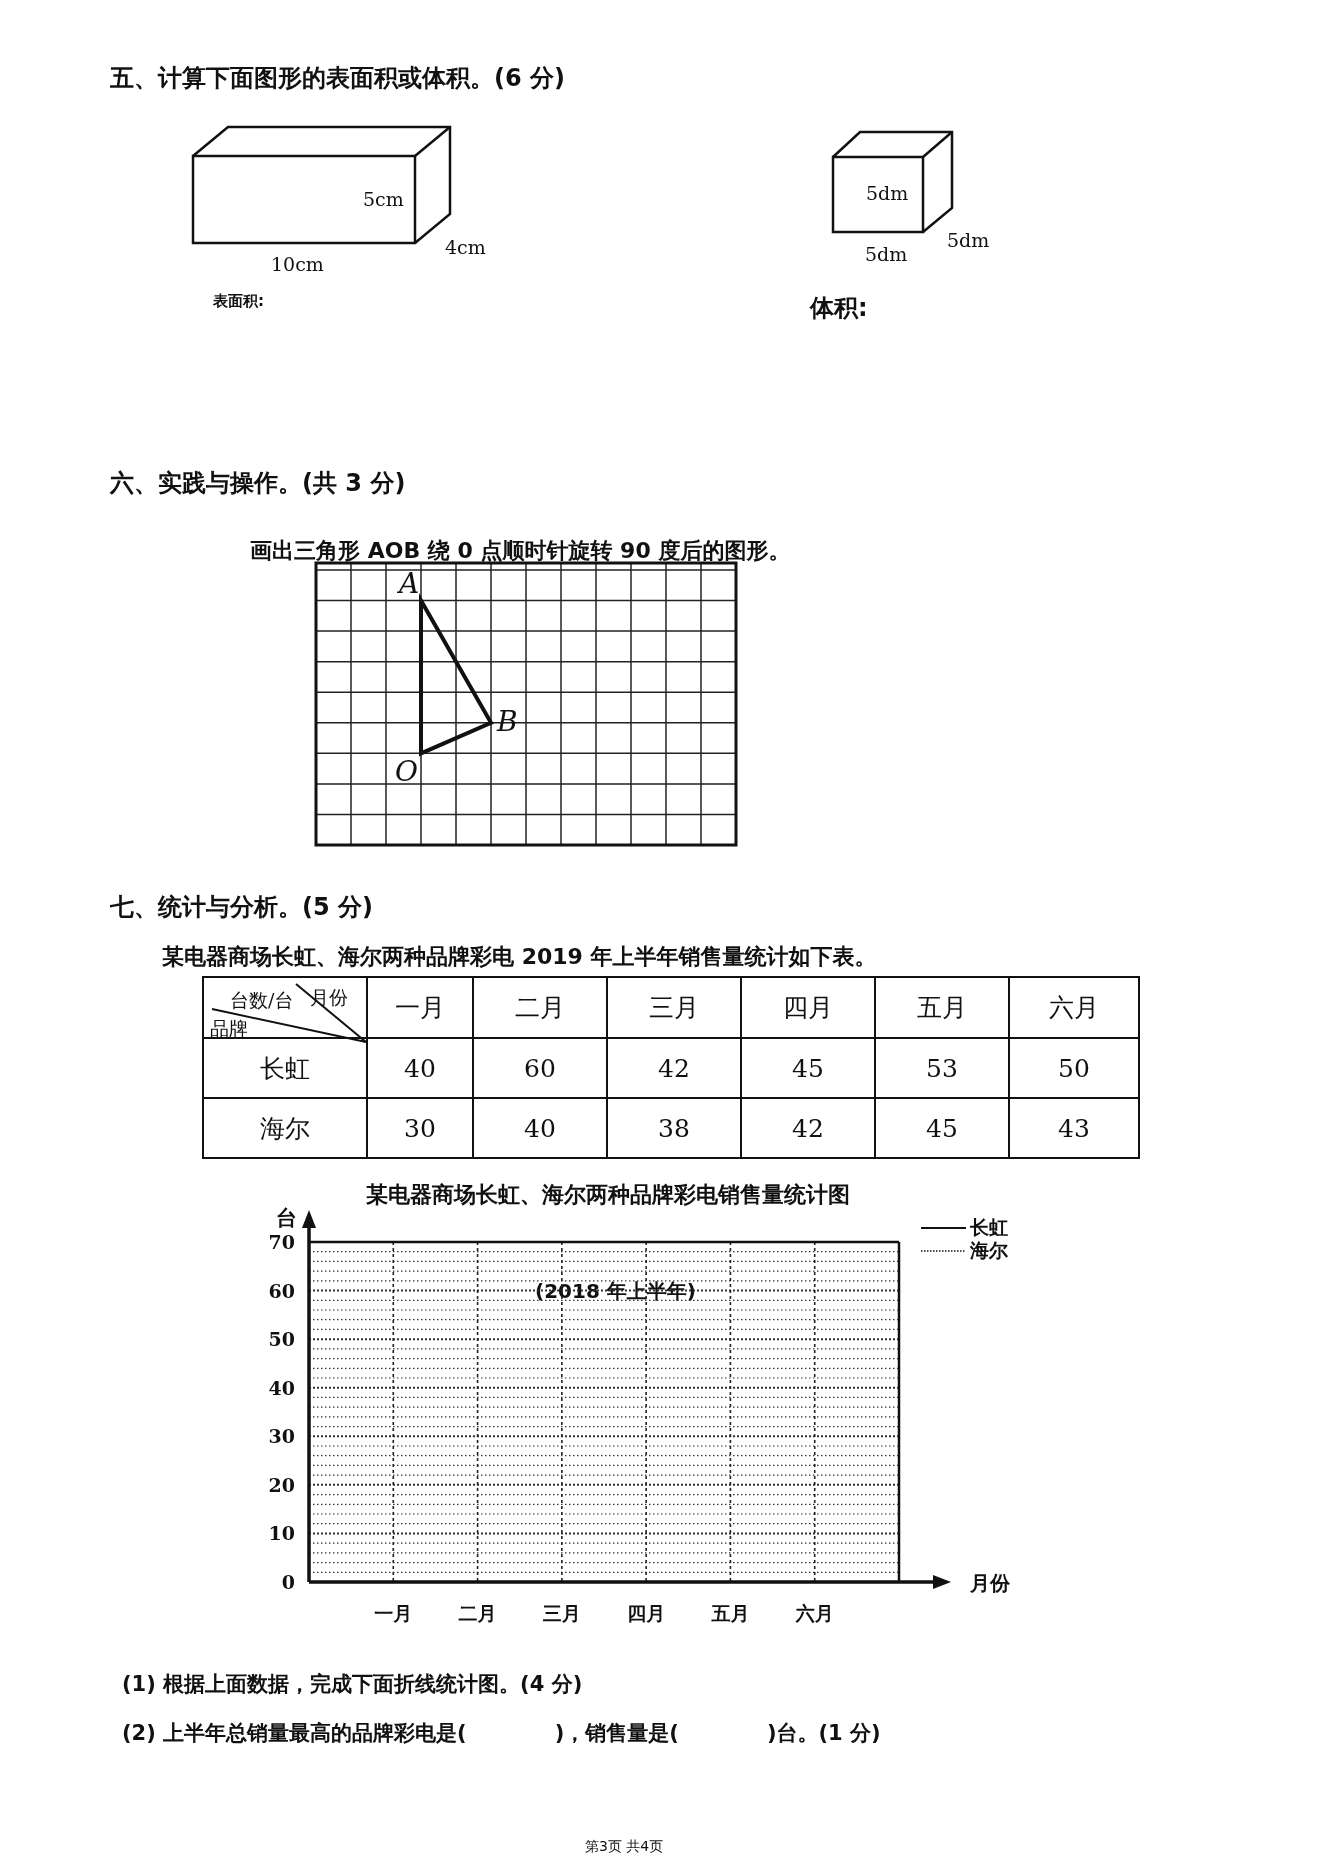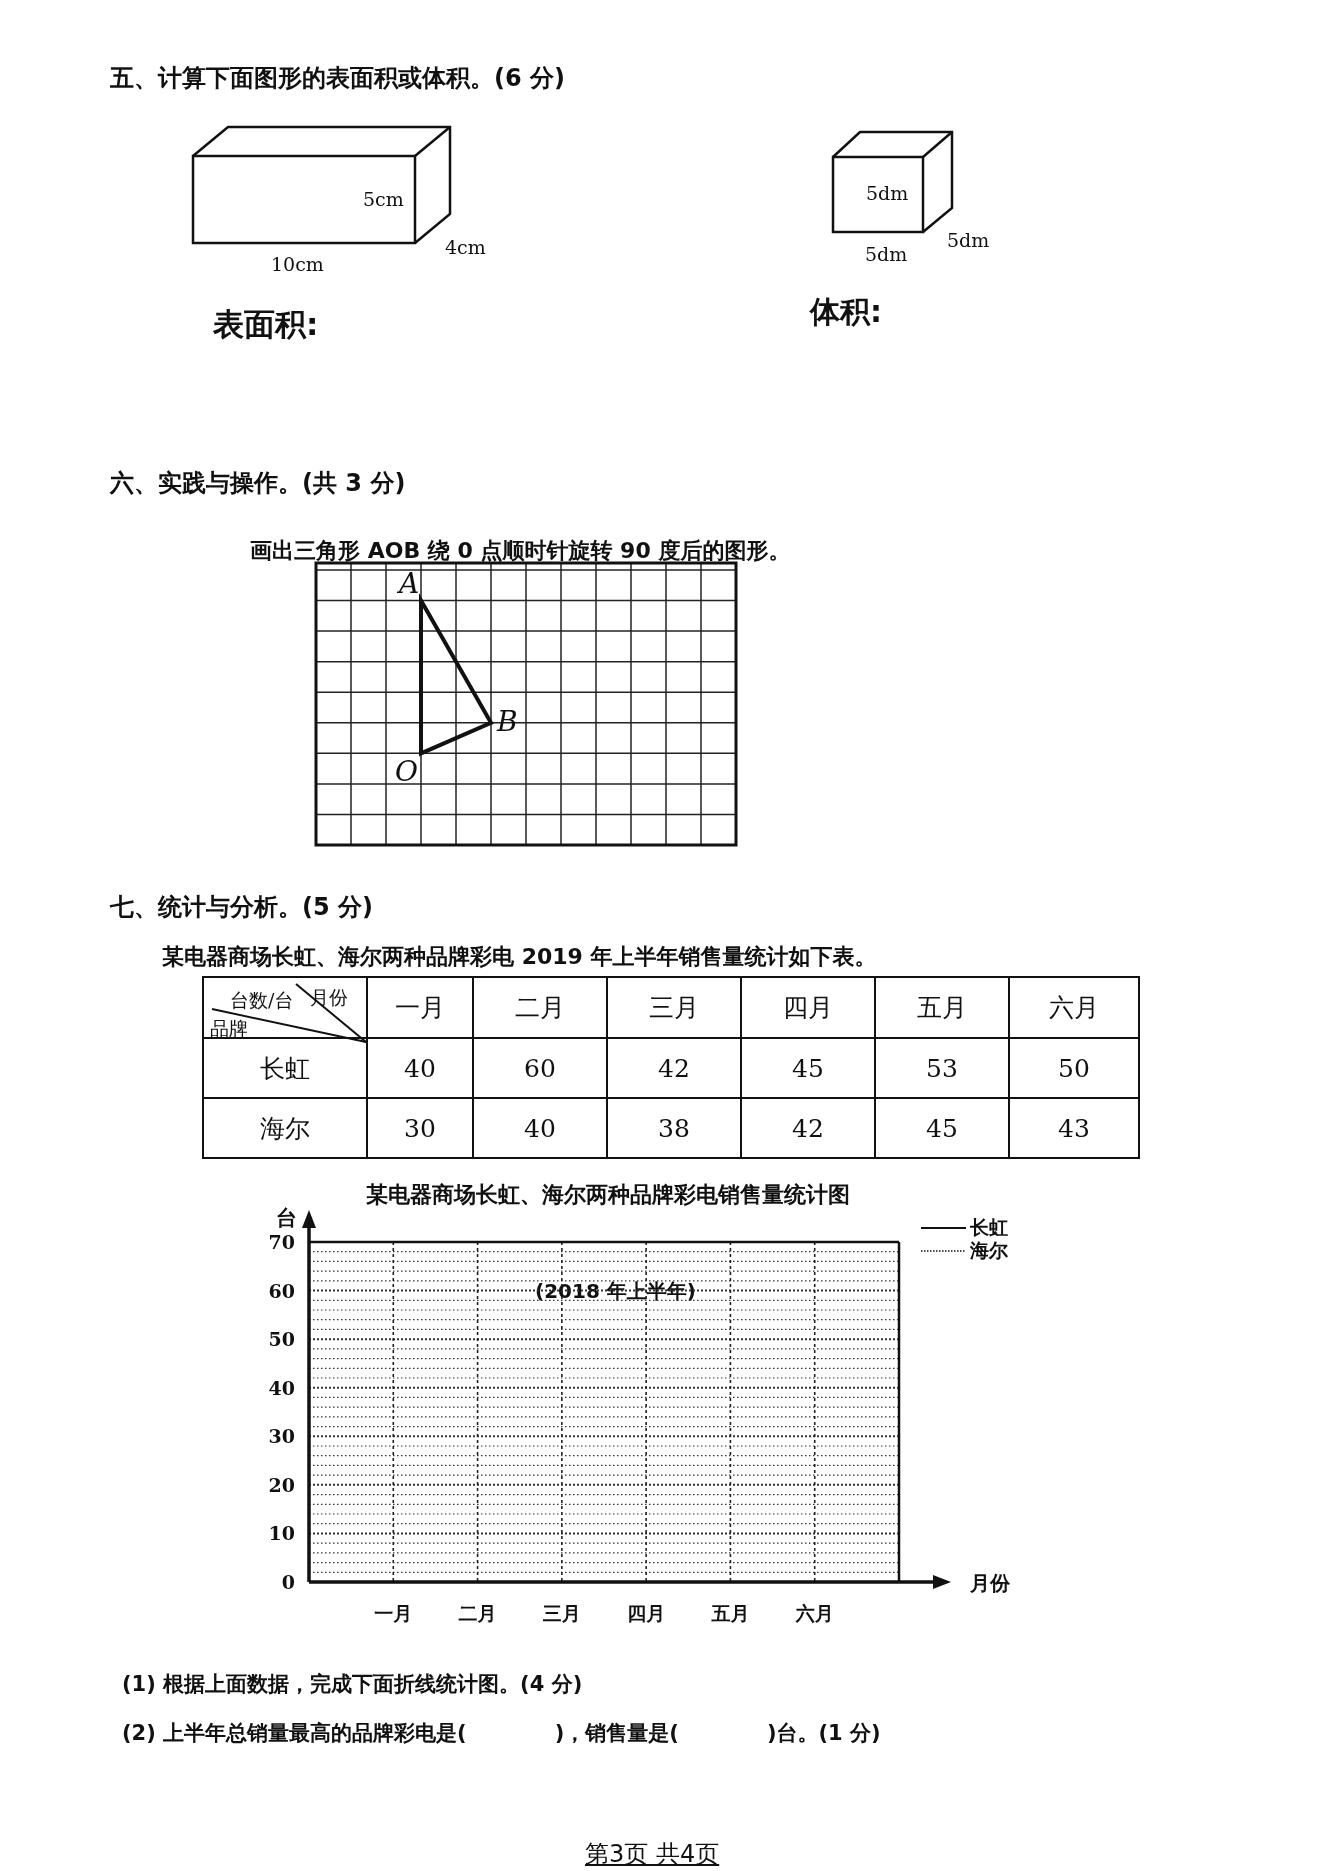--- a/index.html
+++ b/index.html
@@ -12,21 +12,21 @@
   svg { position:absolute; left:0; top:0; overflow:visible; }
   table.sales { position:absolute; left:202px; top:976px; border-collapse:collapse;
                 font-family:"DejaVu Serif","Liberation Serif",serif; font-size:25px; }
   table.sales td { border:2px solid #111; text-align:center; height:58px; padding:0; }
   table.sales tr.head td { height:59px; }
   .corner { position:relative; width:160px; }
   .corner span { position:absolute; font-size:19px; }
   .chart-title { font-weight:bold; font-size:22px; }
   .axis-lbl { font-weight:bold; font-size:19px; }
   .blank { display:inline-block; width:88px; }
-  .footer { font-size:24px;text-decoration:underline; }
+  .footer { font-size:14px; }
 </style>
 </head>
 <body>
 
 <div class="abs h" style="left:110px;top:62px;">五、计算下面图形的表面积或体积。(6 分)</div>
 
 <svg width="1323" height="1871">
 
   <g fill="none" stroke="#111" stroke-width="2.5">
     <rect x="193" y="156" width="222" height="87"></rect>
@@ -36,26 +36,26 @@
 
   <g fill="none" stroke="#111" stroke-width="2.5">
     <rect x="833" y="157" width="90" height="75"></rect>
     <polyline points="833,157 860,132 952,132 952,208 923,232"></polyline>
     <line x1="923" y1="157" x2="952" y2="132"></line>
   </g>
 </svg>
 <div class="abs lbl" style="left:363px;top:188px;">5cm</div>
 <div class="abs lbl" style="left:445px;top:236px;">4cm</div>
 <div class="abs lbl" style="left:271px;top:253px;">10cm</div>
-<div class="abs h" style="left:213px;top:304px;font-size:31px;">表面积:</div>
+<div class="abs h" style="left:213px;top:292px;font-size:15px;">表面积:</div>
 
 <div class="abs lbl" style="left:866px;top:182px;">5dm</div>
 <div class="abs lbl" style="left:865px;top:243px;">5dm</div>
 <div class="abs lbl" style="left:947px;top:229px;">5dm</div>
-<div class="abs h" style="left:810px;top:292px;font-size:30px;">体积:</div>
+<div class="abs h" style="left:810px;top:292px;font-size:24px;">体积:</div>
 
 <div class="abs h" style="left:110px;top:467px;">六、实践与操作。(共 3 分)</div>
 <div class="abs sub" style="left:238px;top:536px;margin-left:12px;">画出三角形 AOB 绕 0 点顺时针旋转 90 度后的图形。</div>
 
 <svg id="grid-svg" width="1323" height="1871">
     <line x1="351" y1="563" x2="351" y2="845" stroke="#222" stroke-width="1.5"></line>
     <line x1="386" y1="563" x2="386" y2="845" stroke="#222" stroke-width="1.5"></line>
     <line x1="421" y1="563" x2="421" y2="845" stroke="#222" stroke-width="1.5"></line>
     <line x1="456" y1="563" x2="456" y2="845" stroke="#222" stroke-width="1.5"></line>
     <line x1="491" y1="563" x2="491" y2="845" stroke="#222" stroke-width="1.5"></line>

